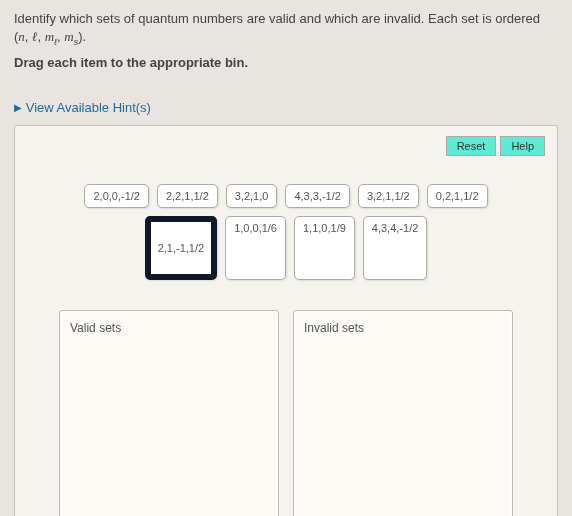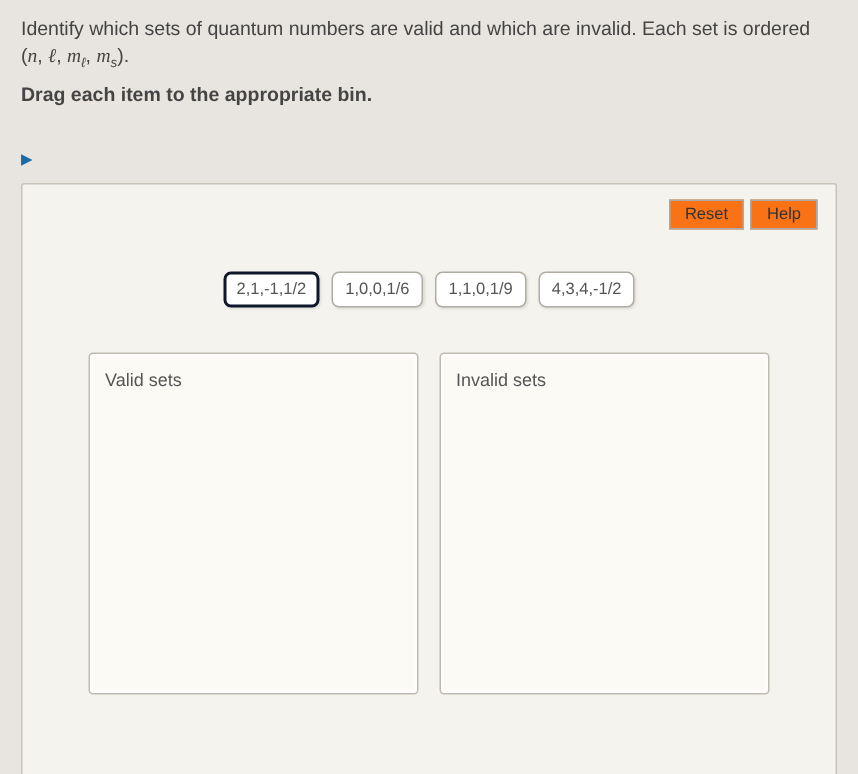--- a/index.html
+++ b/index.html
@@ -21,21 +21,21 @@
   .panel {
     background: #f5f3ee;
     border: 1px solid #c8c4ba;
     border-radius: 2px;
     padding: 10px;
     position: relative;
     height: 405px;
   }
   .btnbar { position: absolute; top: 10px; right: 12px; display: flex; gap: 4px; }
   .btnbar .btn {
-    background: #f97316;
+    background: #5eead4;
     border: 1px solid #aaa;
     border-radius: 0;
     padding: 3px 10px;
     font-size: 11px;
     cursor: pointer;
     color: #333;
   }
   .pool {
     margin-top: 48px;
     display: flex;
@@ -48,21 +48,21 @@
     background: #fff;
     border: 1px solid #b0aca1;
     border-radius: 5px;
     padding: 5px 8px;
     font-size: 11px;
     color: #555;
     white-space: nowrap;
     box-shadow: 1px 1px 2px rgba(0,0,0,0.1);
     cursor: move;
   }
-  .chip.selected { border: 2px solid #0f172a; padding: 4px 7px; }
+  .chip.selected { border: 6px solid #0f172a; padding: 20px 7px; }
   .bins { display: flex; gap: 14px; margin-top: 30px; justify-content: center; }
   .bin {
     width: 220px;
     height: 228px;
     background: #fcfaf5;
     border: 1px solid #c0bbb0;
     border-radius: 3px;
     padding: 10px;
     box-shadow: inset 0 0 0 2px rgba(255,255,255,0.6);
   }
@@ -72,30 +72,39 @@
 <body>
 
 <div class="question">
   <span>Identify which sets of quantum numbers are valid and which are invalid. Each set is ordered (</span><span class="ital">n</span><span>, </span><span class="ital">ℓ</span><span>, </span><span class="ital">m</span><span class="sub">ℓ</span><span>, </span><span class="ital">m</span><span class="sub">s</span><span>).</span>
 </div>
 
 <div class="instr">Drag each item to the appropriate bin.</div>
 
 <div class="hints">
   <span class="arrow">▶</span>
+  <span>View Available Hint(s)</span>
 </div>
 
 <div class="panel">
 
   <div class="btnbar">
     <button class="btn">Reset</button>
     <button class="btn">Help</button>
   </div>
 
   <div class="pool">
+    <div class="pool-row">
+      <div class="chip">2,0,0,-1/2</div>
+      <div class="chip">2,2,1,1/2</div>
+      <div class="chip">3,2,1,0</div>
+      <div class="chip">4,3,3,-1/2</div>
+      <div class="chip">3,2,1,1/2</div>
+      <div class="chip">0,2,1,1/2</div>
+    </div>
     <div class="pool-row">
       <div class="chip selected">2,1,-1,1/2</div>
       <div class="chip">1,0,0,1/6</div>
       <div class="chip">1,1,0,1/9</div>
       <div class="chip">4,3,4,-1/2</div>
     </div>
   </div>
 
   <div class="bins">
     <div class="bin">

